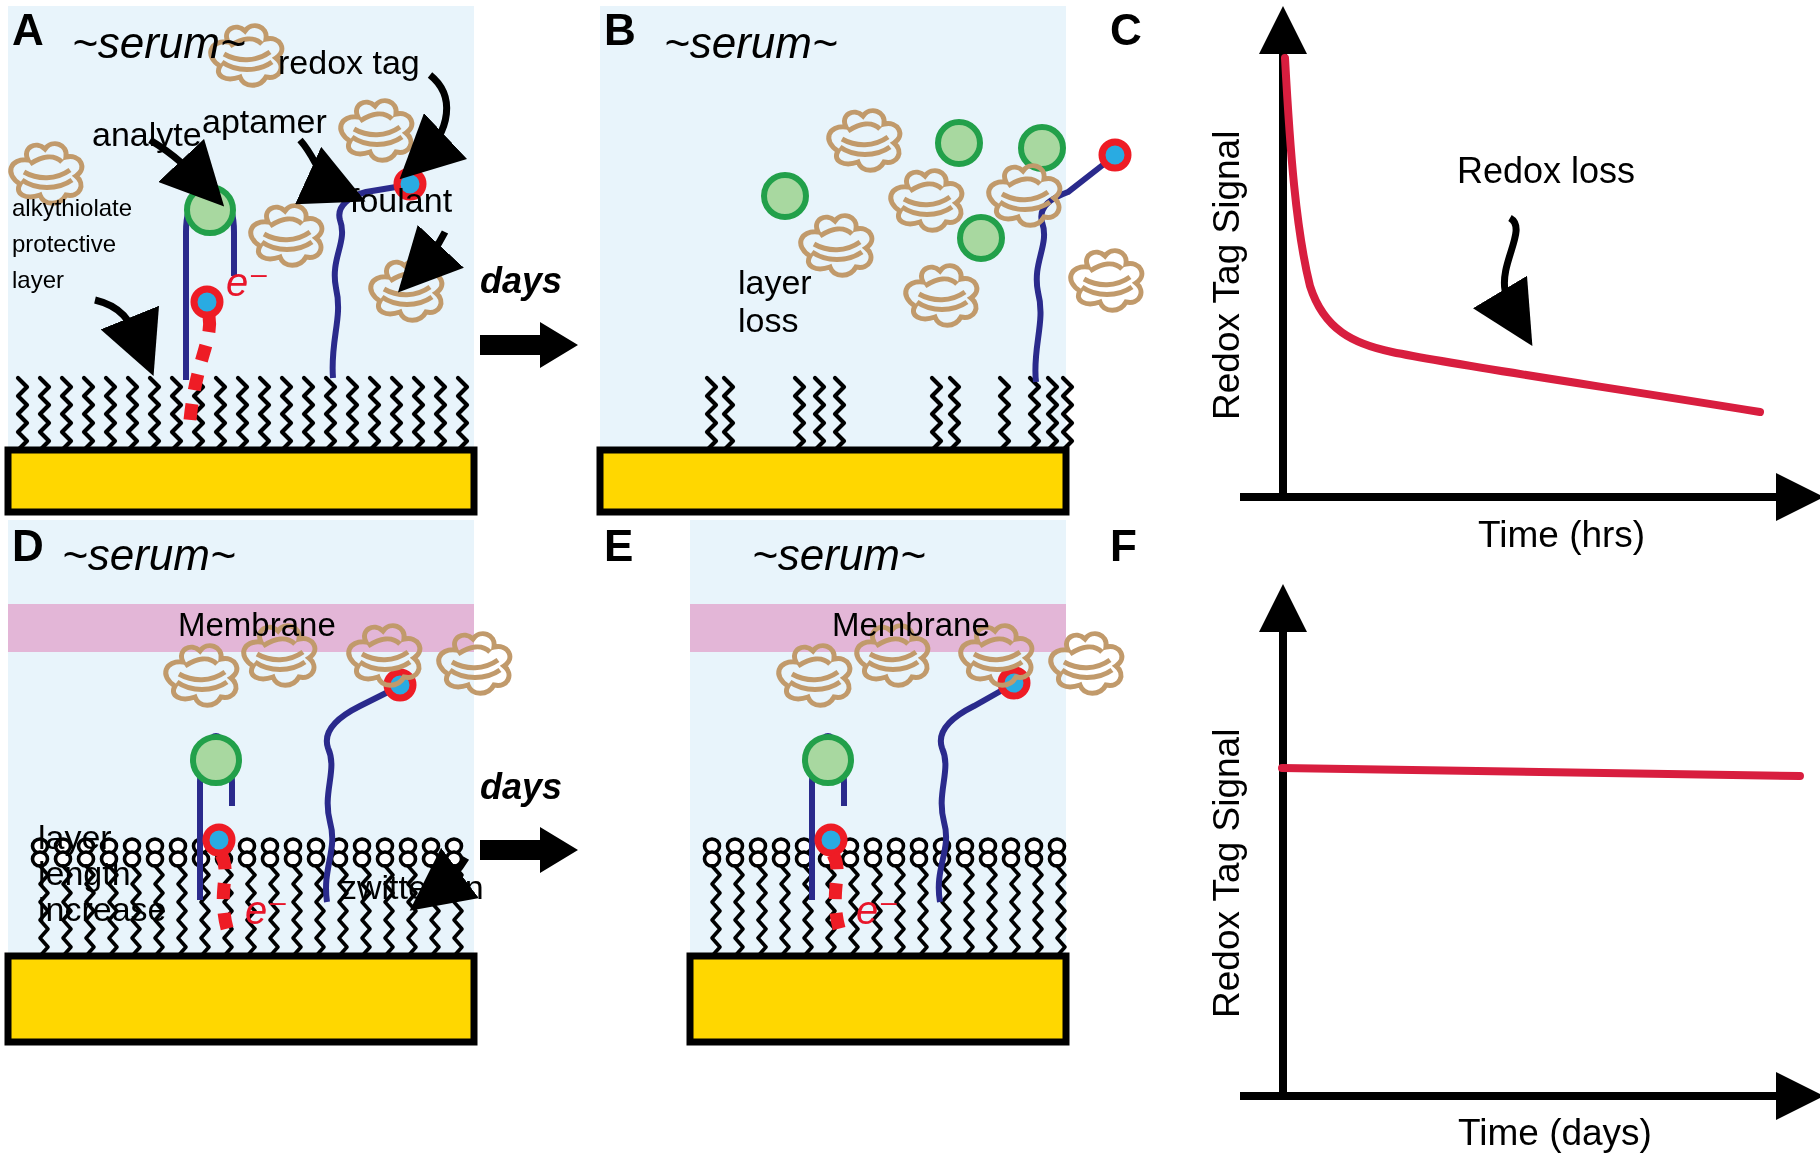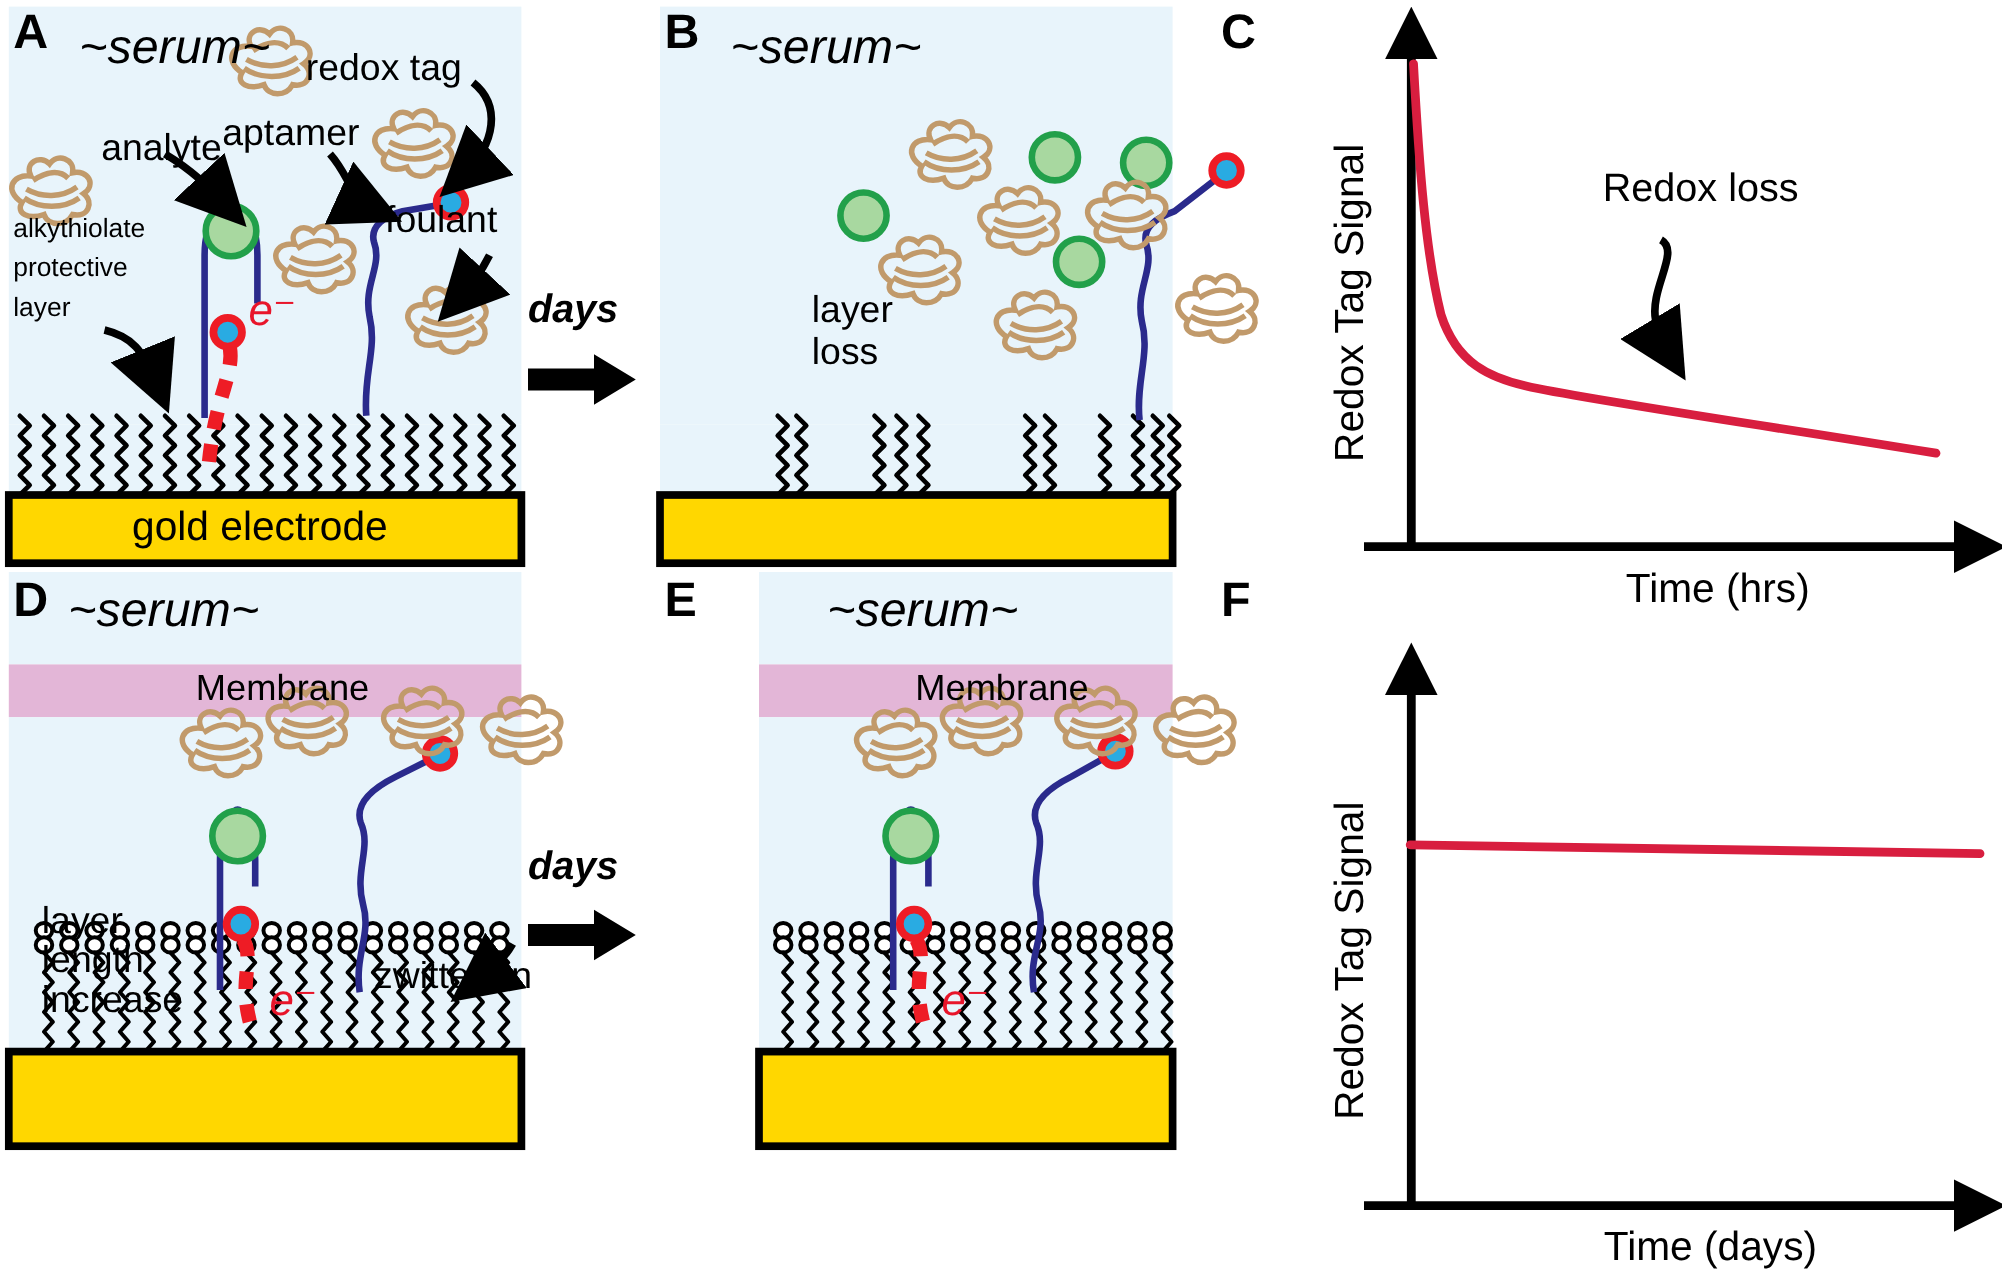--- a/index.html
+++ b/index.html
@@ -262,21 +262,20 @@
   <div class="panel-letter" style="left:12px;top:8px;">A</div>
   <div class="txt serum" style="left:72px;top:20px;">~serum~</div>
   <div class="txt lbl" style="left:278px;top:45px;">redox tag</div>
   <div class="txt lbl" style="left:92px;top:104px;margin-top:13px;">analyte</div>
   <div class="txt lbl" style="left:202px;top:104px;">aptamer</div>
   <div class="txt lbl" style="left:350px;top:183px;">foulant</div>
   <div class="txt lbl-md" style="left:12px;top:196px;">alkythiolate</div>
   <div class="txt lbl-md" style="left:12px;top:232px;">protective</div>
   <div class="txt lbl-md" style="left:12px;top:268px;">layer</div>
   <div class="txt eminus" style="left:226px;top:262px;">e⁻</div>
-  <div class="txt gold-lbl" style="left:120px;top:460px;">gold electrode</div>
 
   <div class="txt days" style="left:480px;top:262px;">days</div>
   <div class="txt days" style="left:480px;top:768px;">days</div>
 
   <div class="panel-letter" style="left:604px;top:8px;">B</div>
   <div class="txt serum" style="left:664px;top:20px;">~serum~</div>
   <div class="txt lbl" style="left:738px;top:265px;">layer</div>
   <div class="txt lbl" style="left:738px;top:303px;">loss</div>
 
   <div class="panel-letter" style="left:1110px;top:8px;">C</div>

